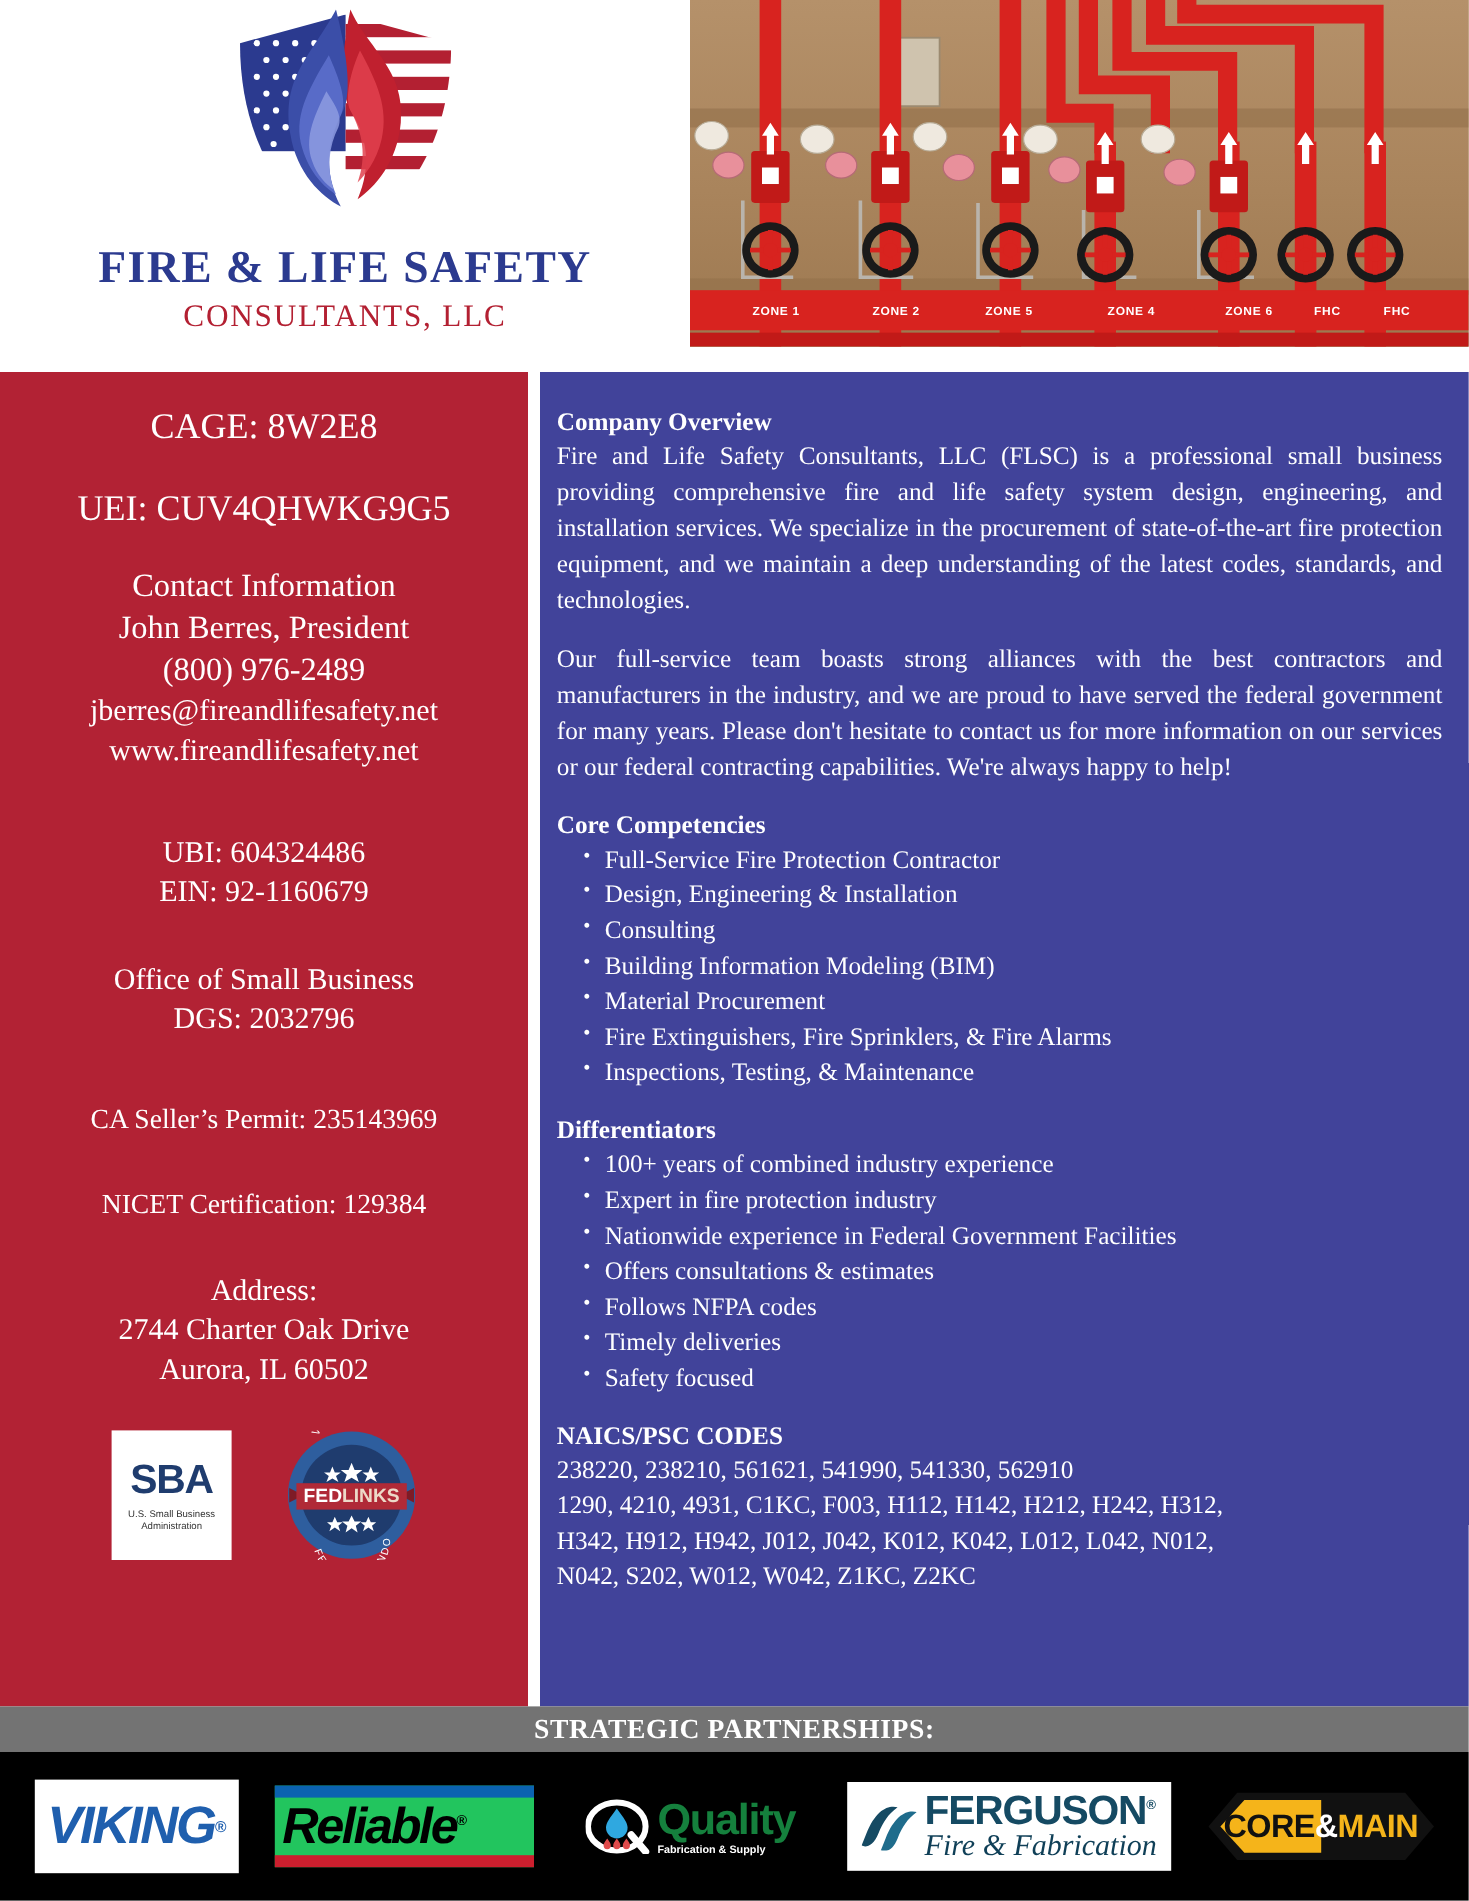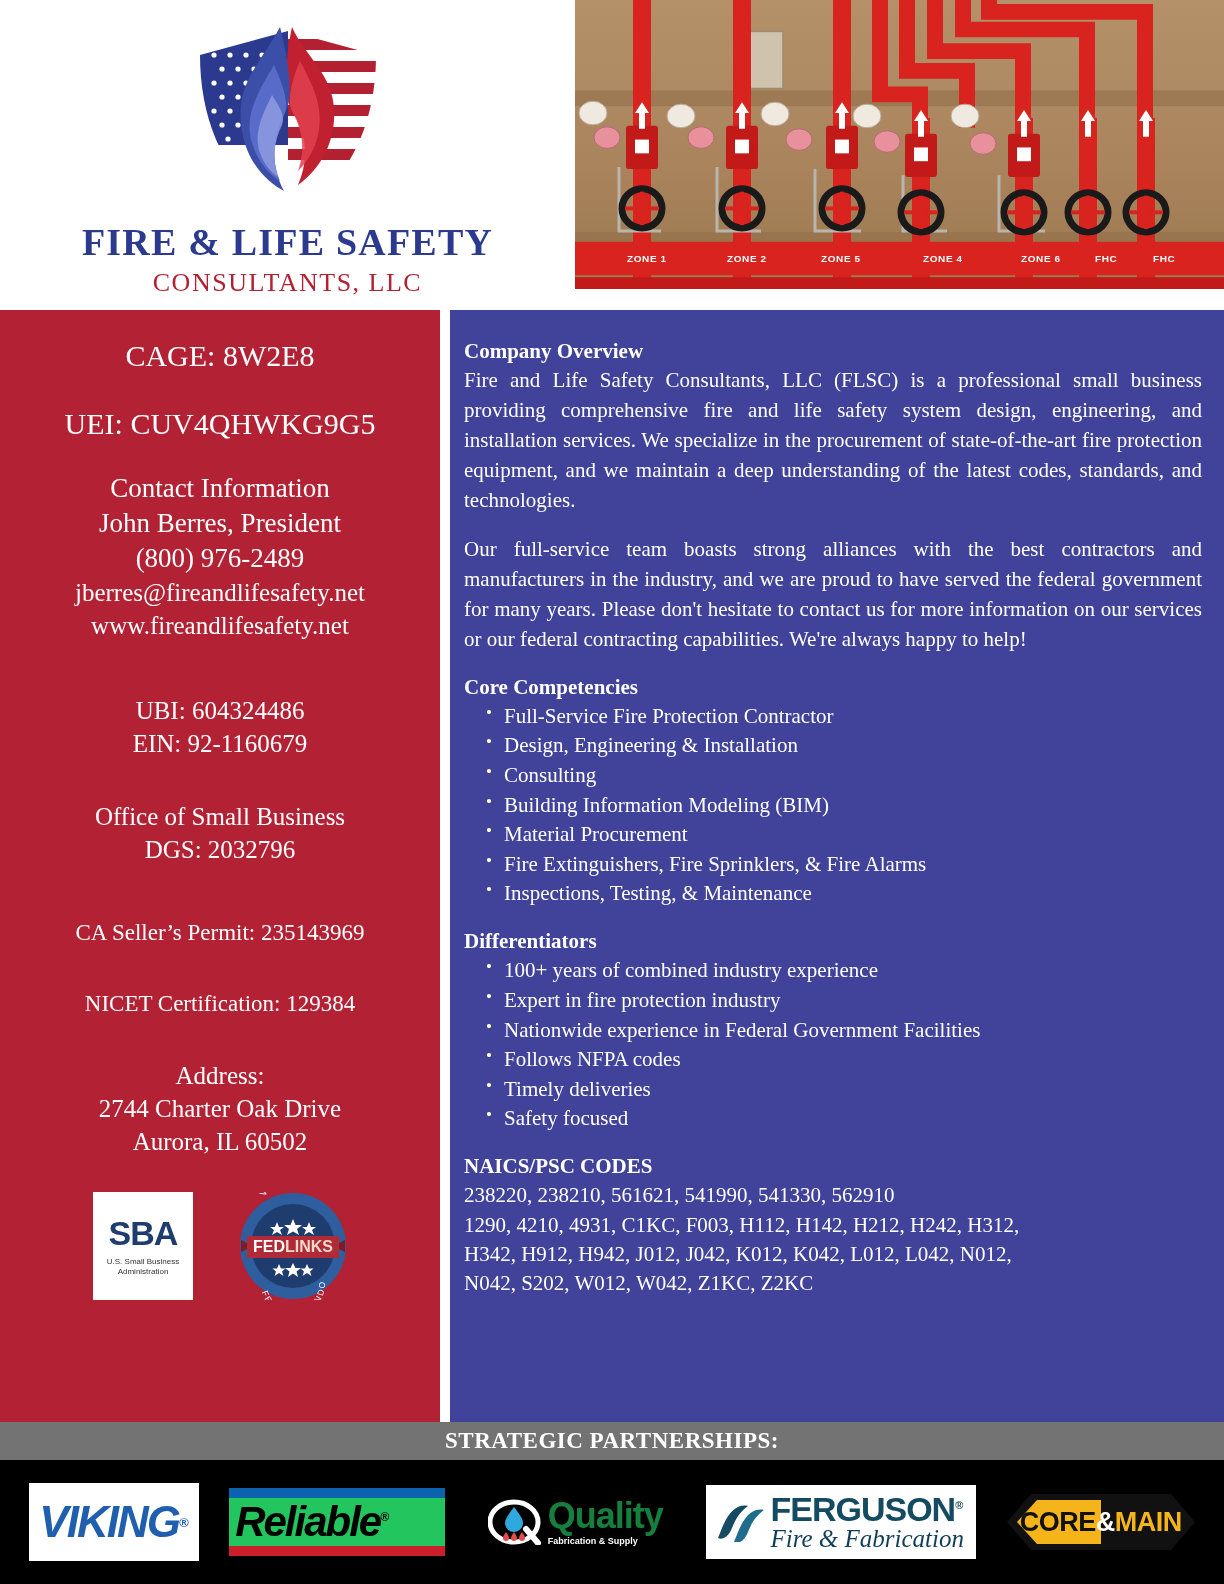--- a/index.html
+++ b/index.html
@@ -8,21 +8,21 @@
     background: #ffffff;
     font-family: "Liberation Serif", serif;
     overflow: hidden;
   }
   .page { position: relative; width: 1224px; height: 1584px; background: #fff; }
 
   
   .header { position: absolute; left:0; top:0; width:1224px; height:296px; }
 
   .logo-block { position:absolute; left:0; top:0; width:575px; height:296px;
-                display:flex; flex-direction:column; align-items:center; justify-content:flex-end; }
+                display:flex; flex-direction:column; align-items:center; justify-content:flex-start; }
   .shield-wrap { position:relative; width:200px; height:196px; margin-top:6px; }
   .logo-title { font-family:"Liberation Serif", serif; font-weight:bold; color:#2B3A8F;
                 font-size:38px; letter-spacing:1.2px; line-height:1; margin-top:2px; }
   .logo-sub   { font-family:"Liberation Serif", serif; font-weight:normal; color:#B32032;
                 font-size:26px; letter-spacing:1.5px; line-height:1; margin-top:9px; }
 
   
   .photo { position:absolute; left:575px; top:0; width:649px; height:289px; overflow:hidden;
            background:#b08c64; }
   .photo svg { display:block; width:100%; height:100%; }
@@ -436,20 +436,21 @@
       <li>Fire Extinguishers, Fire Sprinklers, &amp; Fire Alarms</li>
       <li>Inspections, Testing, &amp; Maintenance</li>
     </ul>
 
     <div class="sec-gap"></div>
     <div class="b-head">Differentiators</div>
     <ul class="b-list">
       <li>100+ years of combined industry experience</li>
       <li>Expert in fire protection industry</li>
       <li>Nationwide experience in Federal Government Facilities</li>
+      <li>Offers consultations &amp; estimates</li>
       <li>Follows NFPA codes</li>
       <li>Timely deliveries</li>
       <li>Safety focused</li>
     </ul>
 
     <div class="sec-gap"></div>
     <div class="b-head">NAICS/PSC CODES</div>
     <div class="b-codes">238220, 238210, 561621, 541990, 541330, 562910</div>
     <div class="b-codes">1290, 4210, 4931, C1KC, F003, H112, H142, H212, H242, H312,</div>
     <div class="b-codes">H342, H912, H942, J012, J042, K012, K042, L012, L042, N012,</div>

